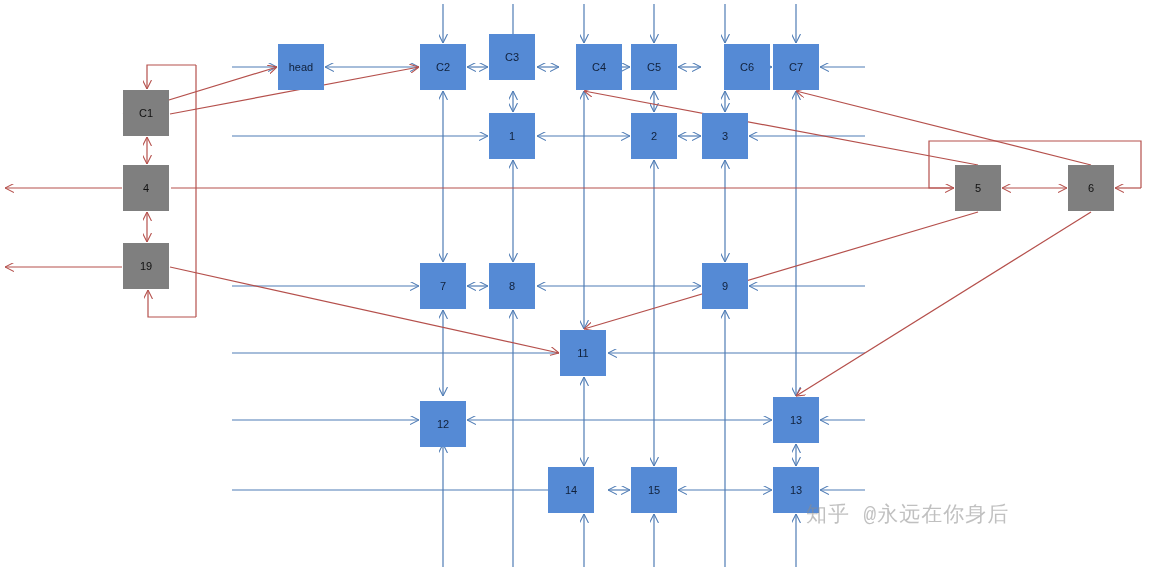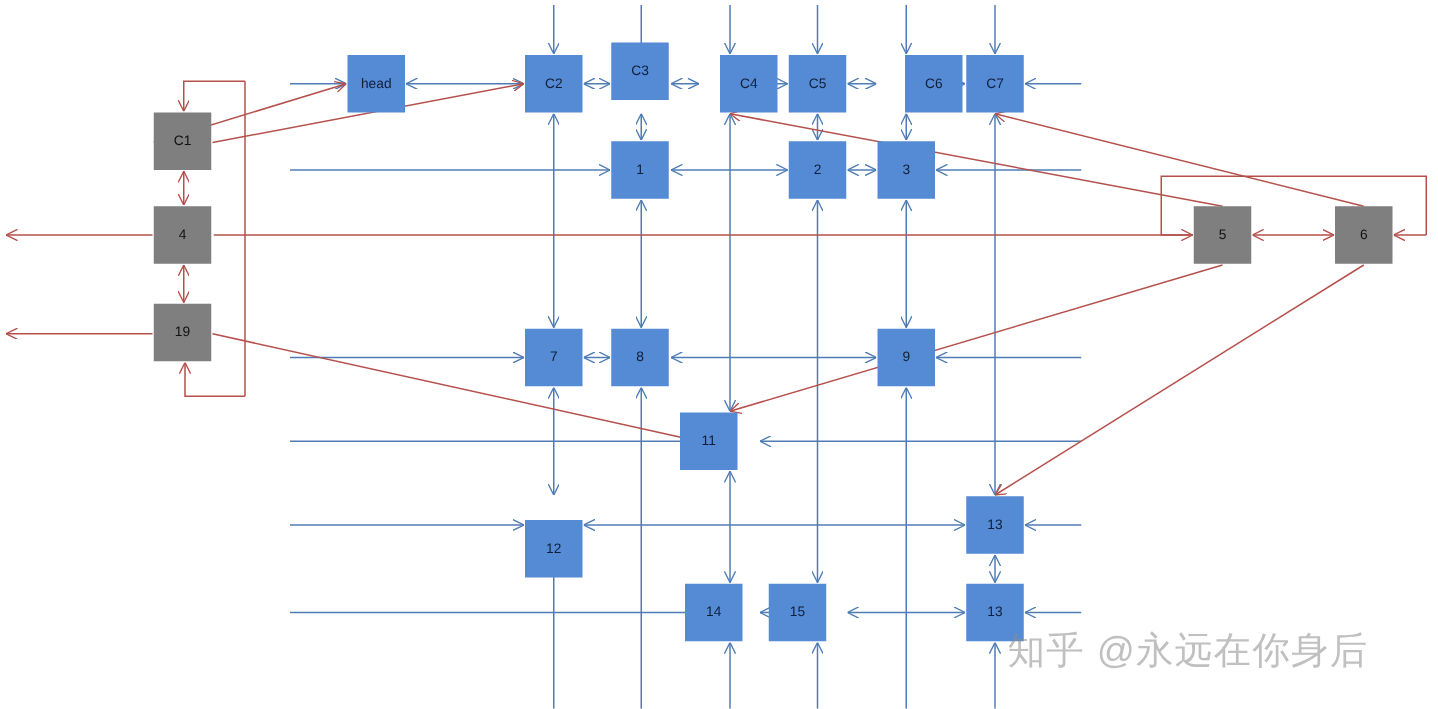--- a/index.html
+++ b/index.html
@@ -1,21 +1,21 @@
 <!DOCTYPE html>
 <html><head>
 <meta charset="utf-8">
 <style>
   html, body { margin: 0; padding: 0; background: #ffffff; }
   body { width: 1150px; height: 567px; position: relative; overflow: hidden; font-family: "Liberation Sans", sans-serif; }
   #diagram { position: absolute; left: 0; top: 0; width: 1150px; height: 567px; }
   .node { position: absolute; width: 46px; height: 46px; display: flex; align-items: center; justify-content: center; font-size: 11px; color: #10203a; cursor: pointer; }
   .node.blue { background: #558ad5; }
   .node.gray { background: #7f7f7f; color: #111; }
-  .watermark { position: absolute; left: 806px; top: 500px; font-family: Liberation Sans, sans-serif; font-size: 30px; color: rgba(140,140,140,0.55); letter-spacing: 1px; white-space: nowrap; }
+  .watermark { position: absolute; left: 806px; top: 500px; font-family: Liberation Mono, monospace; font-size: 21px; color: rgba(140,140,140,0.55); letter-spacing: 1px; white-space: nowrap; }
 </style>
 </head>
 <body>
 
 <svg id="diagram" width="1150" height="567" viewBox="0 0 1150 567" xmlns="http://www.w3.org/2000/svg">
   <defs>
     <marker id="ab" viewBox="0 0 10 10" refX="10" refY="5" markerWidth="9" markerHeight="9" orient="auto-start-reverse" markerUnits="userSpaceOnUse">
       <path d="M0,0 L10,5 L0,10" fill="none" stroke="#4f7cb5" stroke-width="1.2"></path>
     </marker>
     <marker id="ar" viewBox="0 0 10 10" refX="10" refY="5" markerWidth="9" markerHeight="9" orient="auto-start-reverse" markerUnits="userSpaceOnUse">
@@ -164,32 +164,32 @@
   </div>
 <div class="node blue" style="left:420px;top:263px">
     <span>7</span>
   </div>
 <div class="node blue" style="left:489px;top:263px">
     <span>8</span>
   </div>
 <div class="node blue" style="left:702px;top:263px">
     <span>9</span>
   </div>
-<div class="node blue" style="left:544px;top:330px">
+<div class="node blue" style="left:560px;top:330px">
     <span>11</span>
   </div>
-<div class="node blue" style="left:420px;top:416px">
+<div class="node blue" style="left:420px;top:401px">
     <span>12</span>
   </div>
 <div class="node blue" style="left:773px;top:397px">
     <span>13</span>
   </div>
 <div class="node blue" style="left:548px;top:467px">
     <span>14</span>
   </div>
-<div class="node blue" style="left:615px;top:467px">
+<div class="node blue" style="left:631px;top:467px">
     <span>15</span>
   </div>
 <div class="node blue" style="left:773px;top:467px">
     <span>13</span>
   </div>
 
 <div class="watermark">知乎 @永远在你身后</div>
 
 </body></html>

